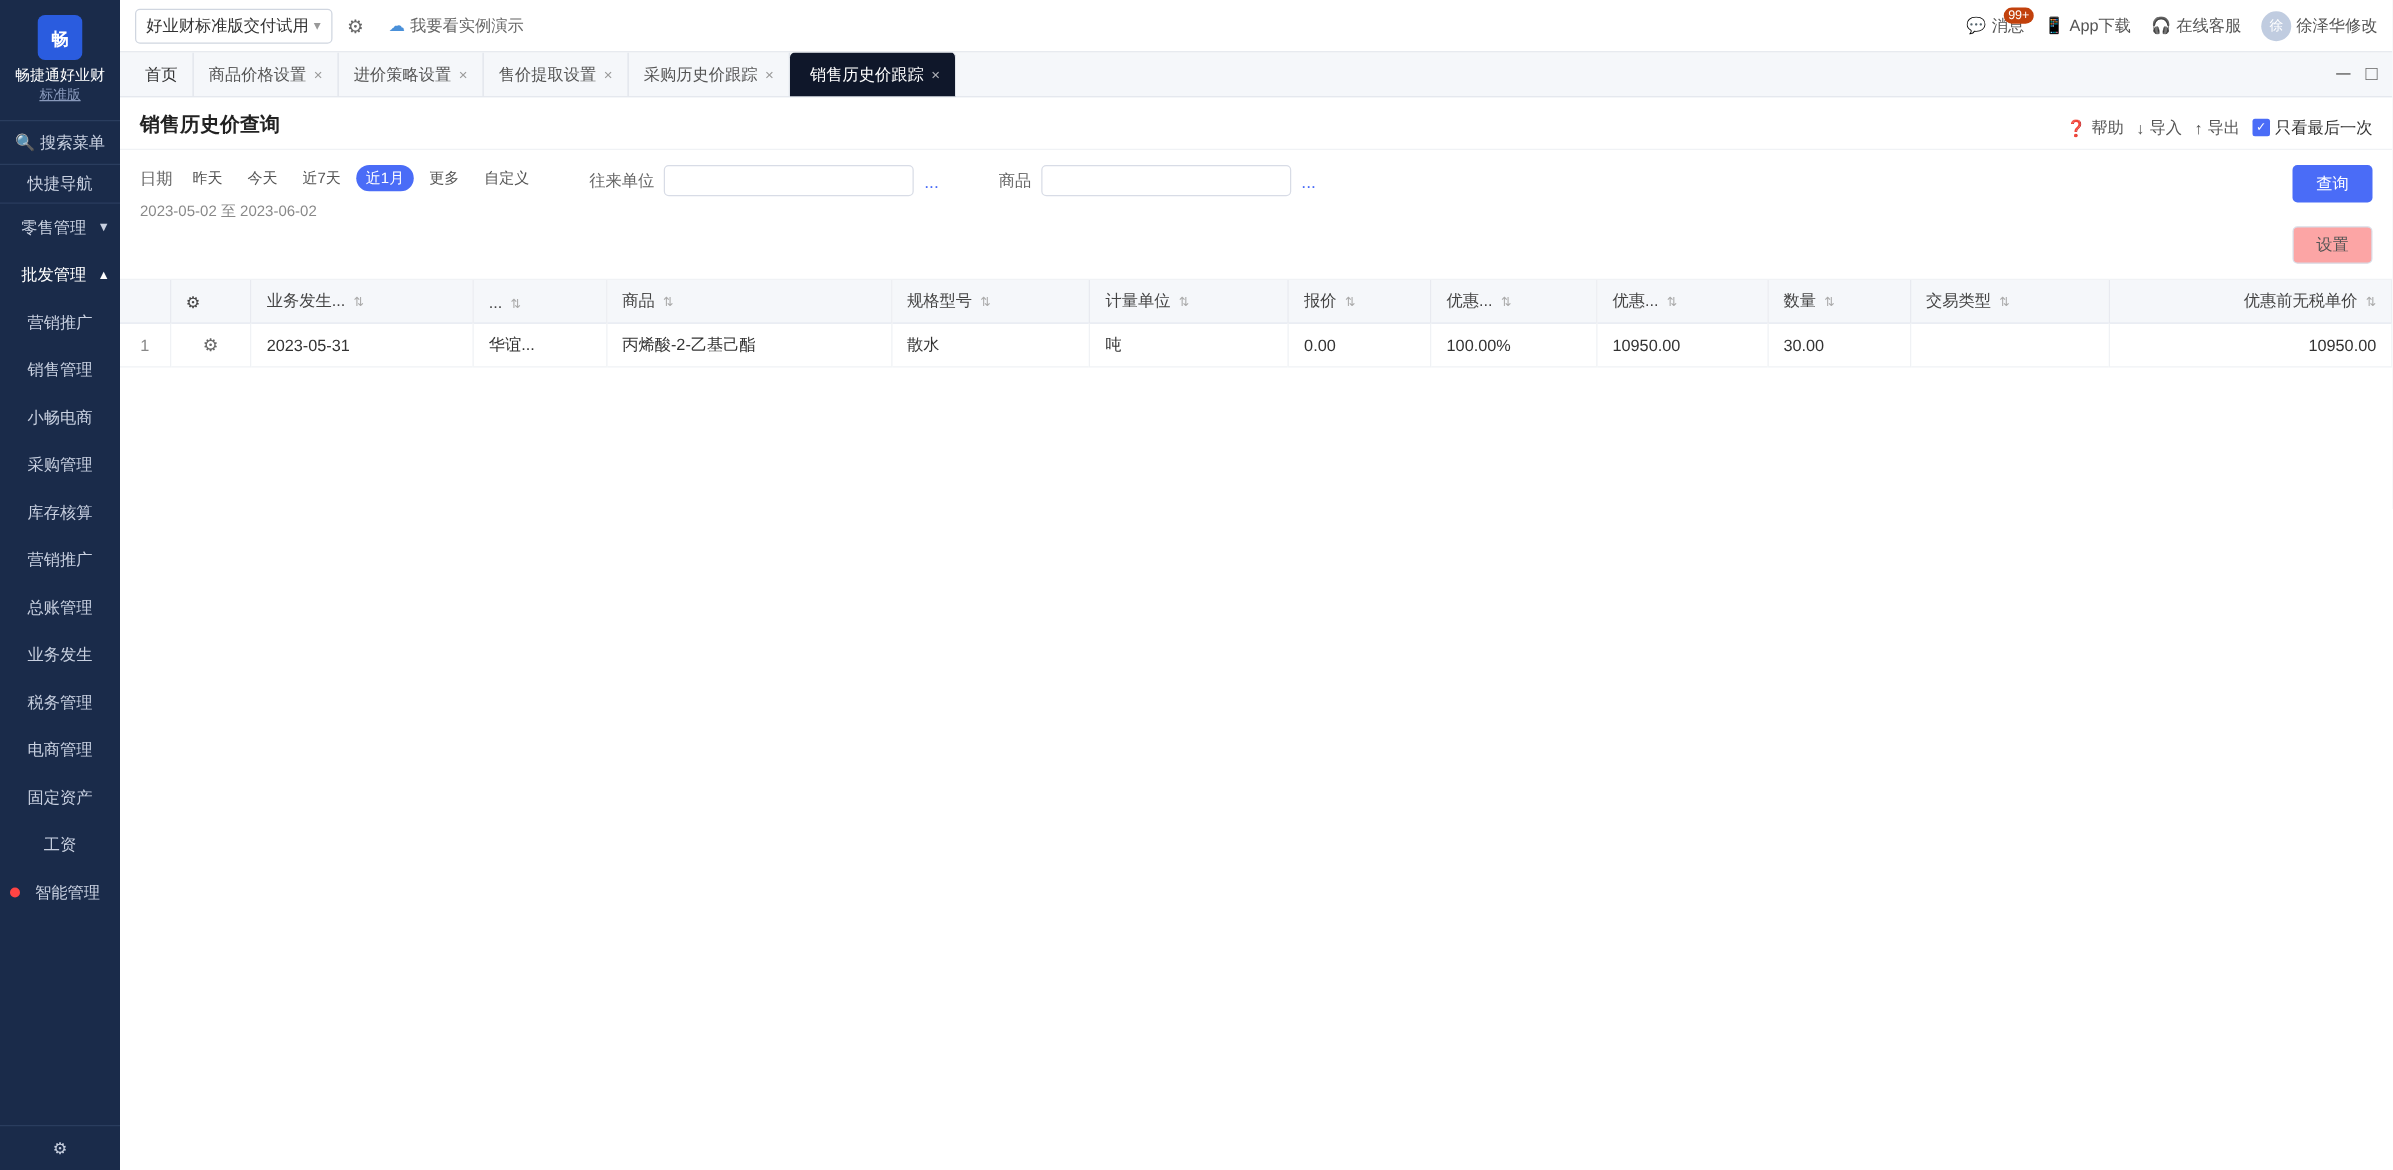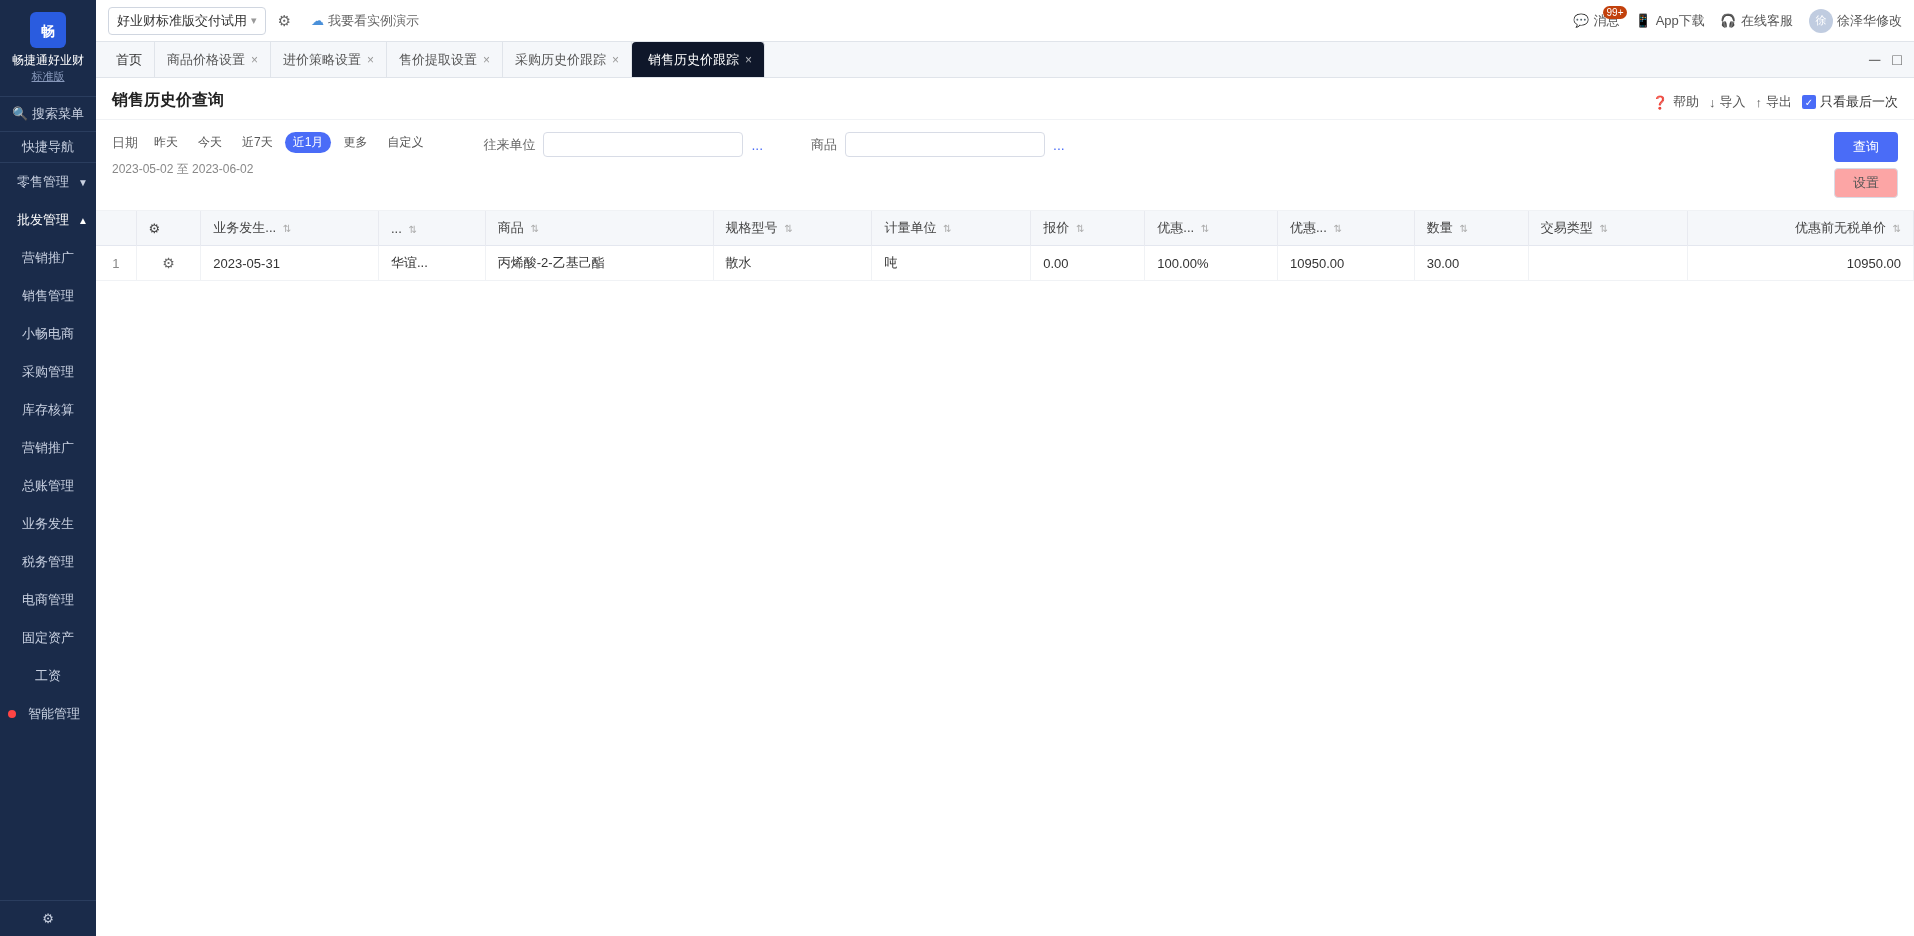--- a/index.html
+++ b/index.html
@@ -62,21 +62,21 @@
     .filter-group { display: flex; align-items: center; gap: 8px; }
     .filter-label { color: #666; font-size: 13px; white-space: nowrap; }
     .date-pills { display: flex; gap: 4px; align-items: flex-end; }
     .date-pill { padding: 2px 8px; border-radius: 12px; font-size: 12px; cursor: pointer; color: #555; }
     .date-pill.active { background: #4a6cf7; color: #fff; }
     .date-range { font-size: 12px; color: #888; margin-top: 4px; }
     .filter-input { border: 1px solid #d8dce6; border-radius: 4px; padding: 4px 8px; font-size: 13px; color: #333; min-width: 180px; outline: none; }
     .filter-dots { color: #4a6cf7; cursor: pointer; font-size: 14px; }
     .btn-query { background: #4a6cf7; color: #fff; border: none; border-radius: 4px; padding: 6px 18px; font-size: 13px; cursor: pointer; }
     .btn-settings { background: #fca5a5; color: #555; border: 1px solid #d8dce6; border-radius: 4px; padding: 5px 18px; font-size: 13px; cursor: pointer; }
-    .filter-buttons { display: flex; flex-direction: column; gap: 6px; margin-left: auto; }
+    .filter-buttons { display: flex; flex-direction: column; gap: 19px; margin-left: auto; }
 
     
     .table-area { flex: 1; overflow: auto; padding: 0 0; }
     table { width: 100%; border-collapse: collapse; font-size: 13px; }
     thead tr { background: #f5f7fa; border-bottom: 1px solid #e4e7ef; }
     thead th { padding: 8px 12px; text-align: left; color: #444; font-weight: 500; white-space: nowrap; border-right: 1px solid #e8eaf0; position: relative; }
     thead th .sort-icon { color: #aaa; font-size: 10px; margin-left: 3px; }
     thead th:first-child { width: 40px; text-align: center; }
     tbody tr { border-bottom: 1px solid #f0f2f5; }
     tbody td { padding: 8px 12px; color: #333; white-space: nowrap; border-right: 1px solid #f0f2f5; }
@@ -273,21 +273,21 @@
             <span class="date-pill">今天</span>
             <span class="date-pill">近7天</span>
             <span class="date-pill active">近1月</span>
             <span class="date-pill">更多</span>
             <span class="date-pill">自定义</span>
           </div>
         </div>
         <div class="date-range">2023-05-02 至 2023-06-02</div>
       </div>
 
-      <div class="filter-group" style="margin-left: 36px;">
+      <div class="filter-group" style="margin-left: 24px;">
         <span class="filter-label">往来单位</span>
         <input class="filter-input" type="text" style="min-width: 200px;">
         <span class="filter-dots">...</span>
       </div>
 
       <div class="filter-group" style="margin-left: 32px;">
         <span class="filter-label">商品</span>
         <input class="filter-input" type="text" style="min-width: 200px;">
         <span class="filter-dots">...</span>
       </div>

